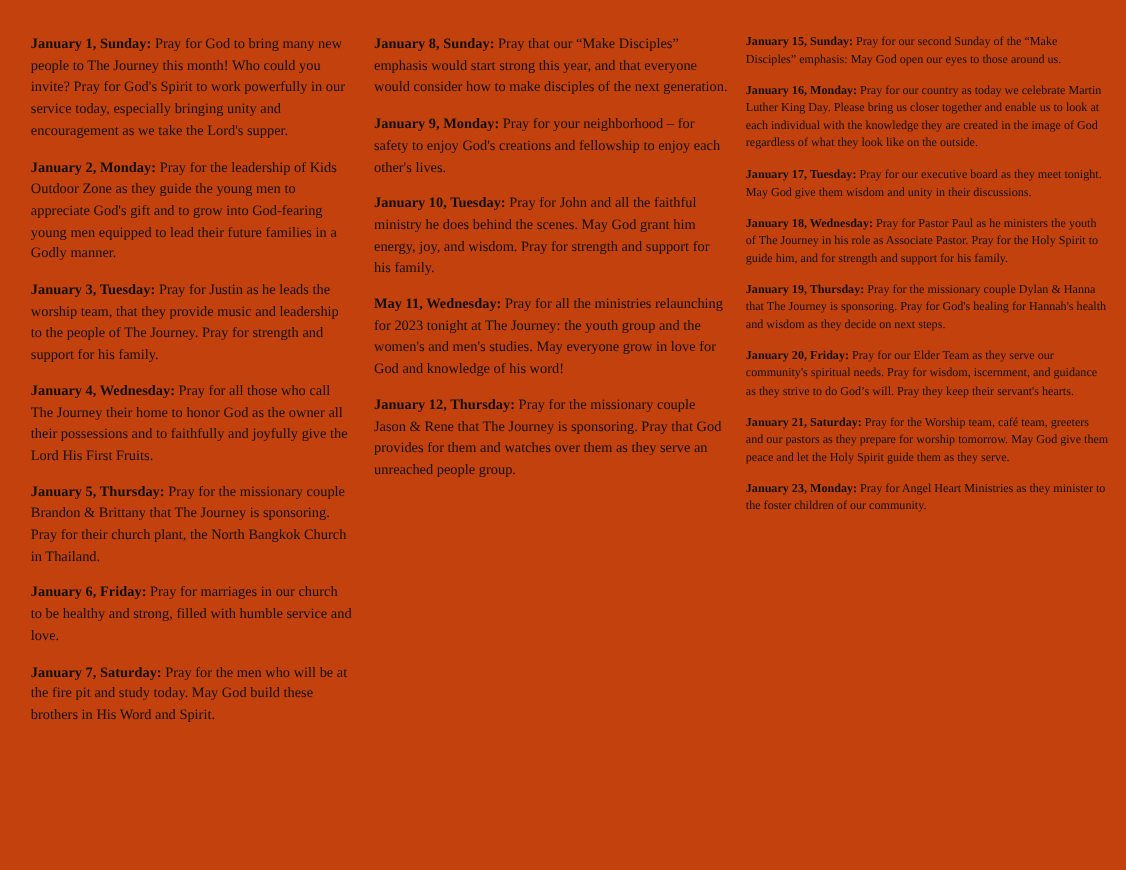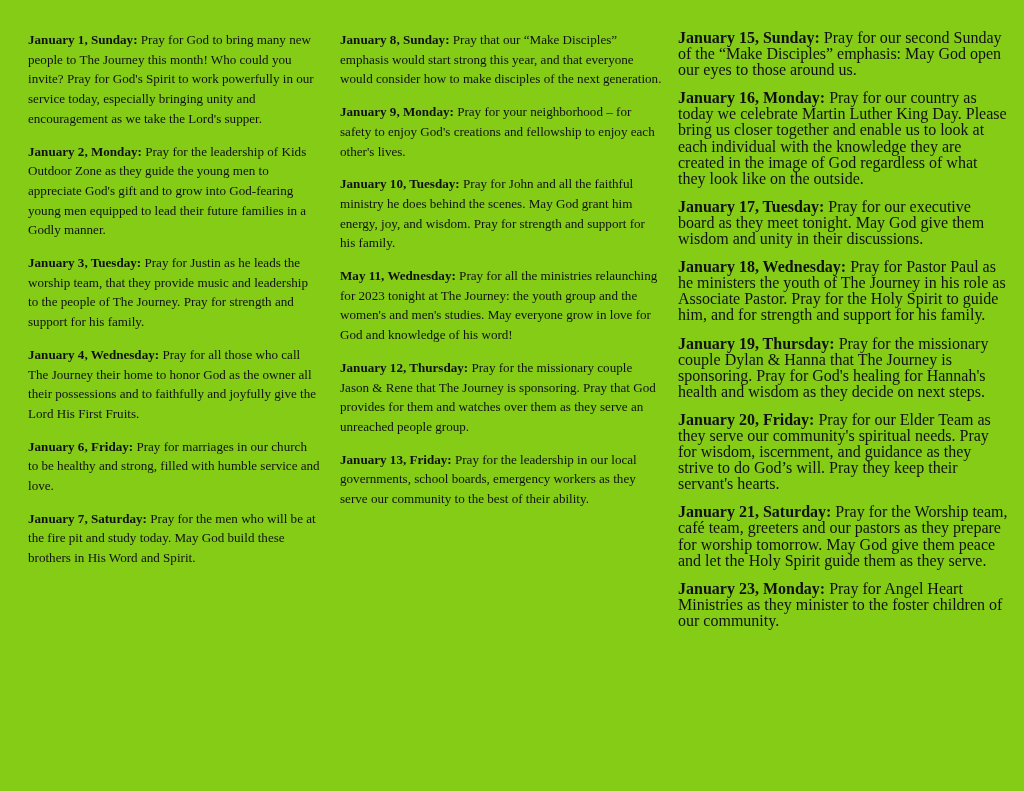--- a/index.html
+++ b/index.html
@@ -11,21 +11,21 @@
     width: 1024px;
     height: 791px;
     font-family: "Liberation Serif", "DejaVu Serif", serif;
     color: #111111;
     overflow: hidden;
   }
   #page {
     position: relative;
     width: 1024px;
     height: 791px;
-    background: #84cc16;
+    background: #c2410c;
   }
   .columns {
     position: absolute;
     top: 30px;
     left: 0;
     width: 1024px;
     display: flex;
     align-items: flex-start;
   }
   .column {
@@ -48,51 +48,51 @@
   }
   .entry {
     margin: 0 0 13px 0;
     font-size: 13.1px;
     line-height: 19.7px;
     text-align: left;
     color: #111111;
     -webkit-font-smoothing: antialiased;
   }
   .col-3 .entry {
-    font-size: 16px;
+    font-size: 11px;
     line-height: 16.1px;
     margin-bottom: 12px;
   }
   .entry .head {
     font-weight: bold;
   }
   .entry .body {
     font-weight: normal;
   }
 </style>
 </head>
 <body>
 
 <div id="page">
   <div class="columns">
     <div class="column col-1">
         <p class="entry"><span class="head">January 1, Sunday:</span> <span class="body">Pray for God to bring many new people to The Journey this month! Who could you invite? Pray for God's Spirit to work powerfully in our service today, especially bringing unity and encouragement as we take the Lord's supper.</span></p>
         <p class="entry"><span class="head">January 2, Monday:</span> <span class="body">Pray for the leadership of Kids Outdoor Zone as they guide the young men to appreciate God's gift and to grow into God-fearing young men equipped to lead their future families in a Godly manner.</span></p>
         <p class="entry"><span class="head">January 3, Tuesday:</span> <span class="body">Pray for Justin as he leads the worship team, that they provide music and leadership to the people of The Journey. Pray for strength and support for his family.</span></p>
         <p class="entry"><span class="head">January 4, Wednesday:</span> <span class="body">Pray for all those who call The Journey their home to honor God as the owner all their possessions and to faithfully and joyfully give the Lord His First Fruits.</span></p>
+        <p class="entry"><span class="head">January 5, Thursday:</span> <span class="body">Pray for the missionary couple Brandon &amp; Brittany that The Journey is sponsoring. Pray for their church plant, the North Bangkok Church in Thailand.</span></p>
         <p class="entry"><span class="head">January 6, Friday:</span> <span class="body">Pray for marriages in our church to be healthy and strong, filled with humble service and love.</span></p>
         <p class="entry"><span class="head">January 7, Saturday:</span> <span class="body">Pray for the men who will be at the fire pit and study today. May God build these brothers in His Word and Spirit.</span></p>
       </div>
     <div class="column col-2">
         <p class="entry"><span class="head">January 8, Sunday:</span> <span class="body">Pray that our “Make Disciples” emphasis would start strong this year, and that everyone would consider how to make disciples of the next generation.</span></p>
         <p class="entry"><span class="head">January 9, Monday:</span> <span class="body">Pray for your neighborhood – for safety to enjoy God's creations and fellowship to enjoy each other's lives.</span></p>
         <p class="entry"><span class="head">January 10, Tuesday:</span> <span class="body">Pray for John and all the faithful ministry he does behind the scenes. May God grant him energy, joy, and wisdom. Pray for strength and support for his family.</span></p>
         <p class="entry"><span class="head">May 11, Wednesday:</span> <span class="body">Pray for all the ministries relaunching for 2023 tonight at The Journey: the youth group and the women's and men's studies. May everyone grow in love for God and knowledge of his word!</span></p>
         <p class="entry"><span class="head">January 12, Thursday:</span> <span class="body">Pray for the missionary couple Jason &amp; Rene that The Journey is sponsoring. Pray that God provides for them and watches over them as they serve an unreached people group.</span></p>
-        <p class="entry"><span class="head">January 13, Friday:</span> <span class="body">Pray for the leadership in our local governments, school boards, emergency workers as they serve our community to the best of their ability.</span></p>
       </div>
     <div class="column col-3">
         <p class="entry"><span class="head">January 15, Sunday:</span> <span class="body">Pray for our second Sunday of the “Make Disciples” emphasis: May God open our eyes to those around us.</span></p>
         <p class="entry"><span class="head">January 16, Monday:</span> <span class="body">Pray for our country as today we celebrate Martin Luther King Day. Please bring us closer together and enable us to look at each individual with the knowledge they are created in the image of God regardless of what they look like on the outside.</span></p>
         <p class="entry"><span class="head">January 17, Tuesday:</span> <span class="body">Pray for our executive board as they meet tonight. May God give them wisdom and unity in their discussions.</span></p>
         <p class="entry"><span class="head">January 18, Wednesday:</span> <span class="body">Pray for Pastor Paul as he ministers the youth of The Journey in his role as Associate Pastor. Pray for the Holy Spirit to guide him, and for strength and support for his family.</span></p>
         <p class="entry"><span class="head">January 19, Thursday:</span> <span class="body">Pray for the missionary couple Dylan &amp; Hanna that The Journey is sponsoring. Pray for God's healing for Hannah's health and wisdom as they decide on next steps.</span></p>
         <p class="entry"><span class="head">January 20, Friday:</span> <span class="body">Pray for our Elder Team as they serve our community's spiritual needs. Pray for wisdom, iscernment, and guidance as they strive to do God’s will. Pray they keep their servant's hearts.</span></p>
         <p class="entry"><span class="head">January 21, Saturday:</span> <span class="body">Pray for the Worship team, café team, greeters and our pastors as they prepare for worship tomorrow. May God give them peace and let the Holy Spirit guide them as they serve.</span></p>
         <p class="entry"><span class="head">January 23, Monday:</span> <span class="body">Pray for Angel Heart Ministries as they minister to the foster children of our community.</span></p>

